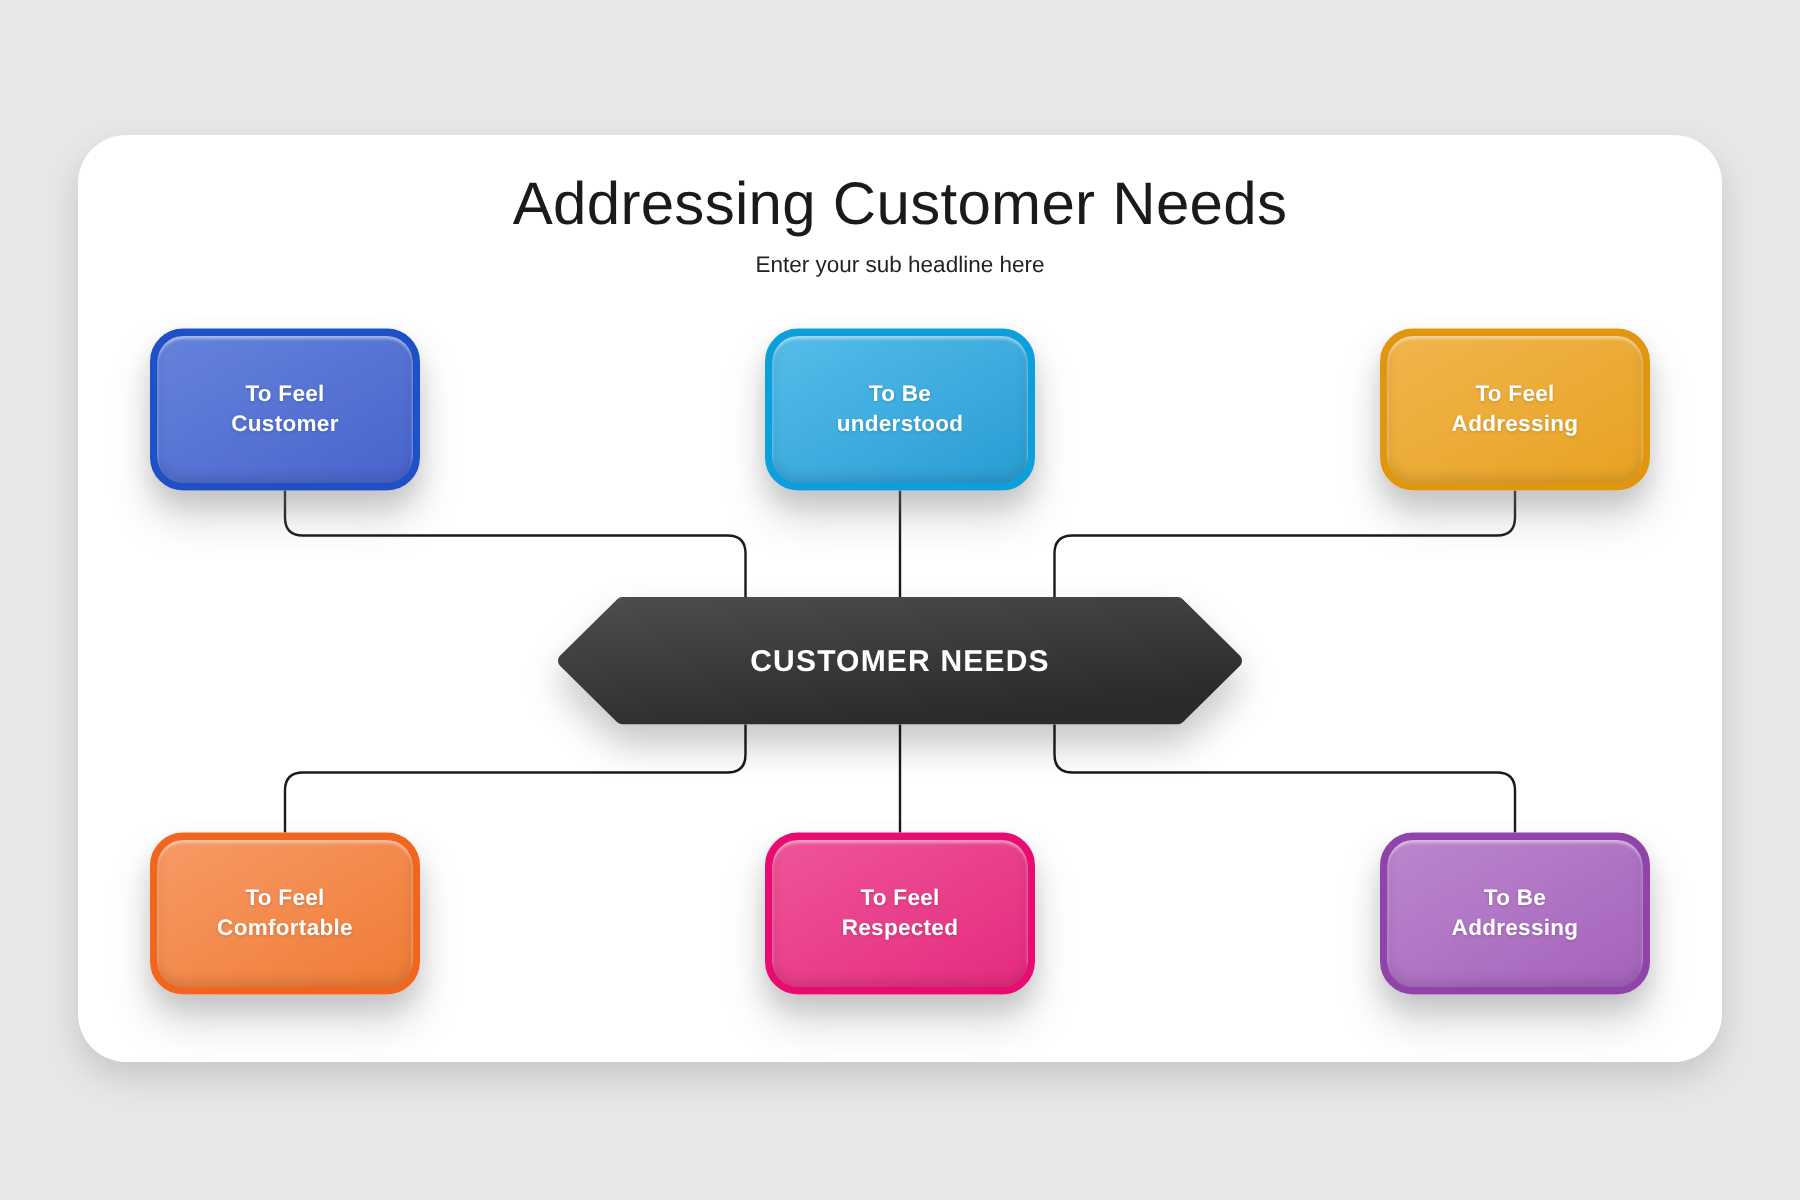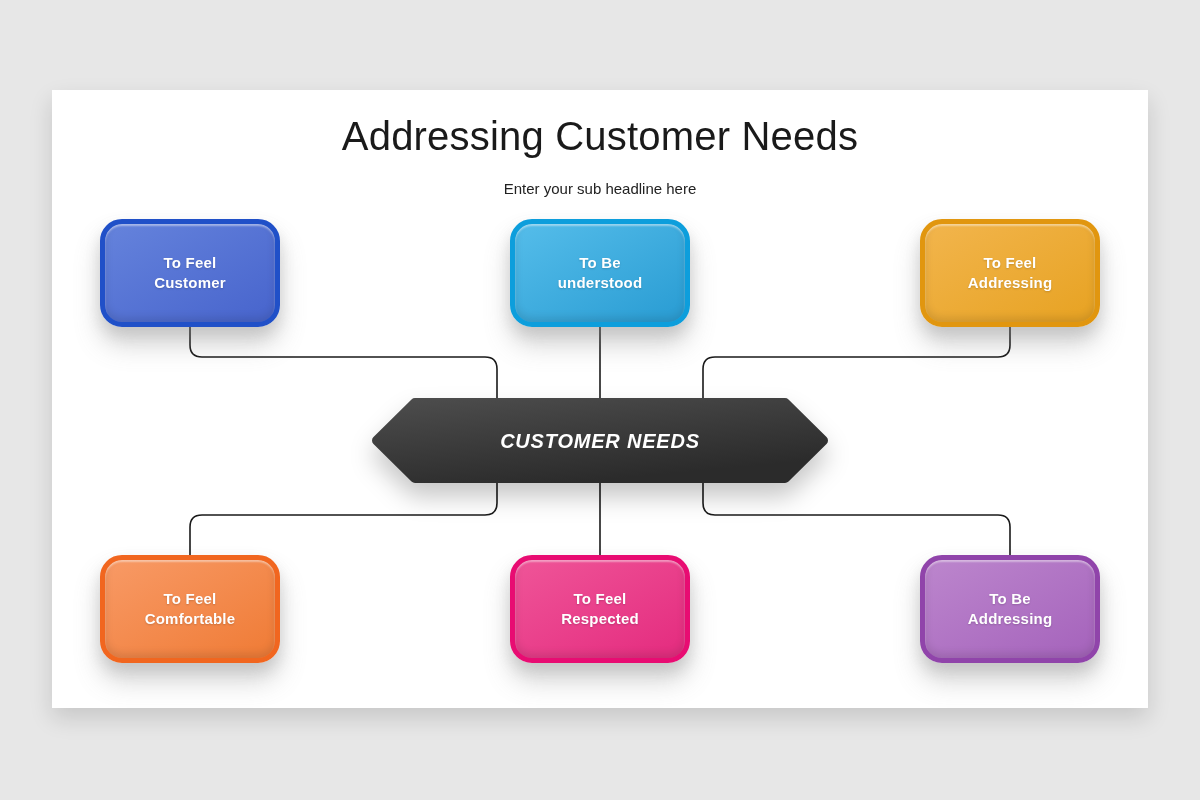--- a/index.html
+++ b/index.html
@@ -8,30 +8,31 @@
     font-family: "Liberation Sans", "DejaVu Sans", sans-serif;
     background: #e7e7e7;
     position: relative;
   }
   .slide-card {
     position: absolute;
     left: 52px; top: 90px;
     width: 1096px; height: 618px;
     background: #ffffff;
     box-shadow: 0 10px 22px rgba(0,0,0,0.14);
+    border-radius: 32px;
   }
   .header { text-align: center; padding-top: 24px; }
   .title {
     font-size: 40px;
     font-weight: 500;
     letter-spacing: 0.2px;
     color: #1a1a1a;
   }
   .subtitle {
-    margin-top: 21px;
+    margin-top: 9px;
     font-size: 15px;
     color: #222222;
   }
   .connectors-svg {
     position: absolute;
     left: 0; top: 0;
     width: 1096px; height: 618px;
     pointer-events: none;
   }
   .node {
@@ -60,21 +61,20 @@
   .node.pos-top    { top: 129px; }
   .node.pos-bottom { top: 465px; }
   .node.pos-left   { left: 48px; }
   .node.pos-mid    { left: 458px; }
   .node.pos-right  { left: 868px; }
   .center-node {
     position: absolute;
     left: 319px; top: 308px;
     width: 458px; height: 86px;
     filter: drop-shadow(0 14px 12px rgba(0,0,0,0.22));
-    font-style: italic;
   }
   .center-node svg { position: absolute; left: 0; top: 0; }
   .center-node-label {
     position: absolute;
     inset: 0;
     display: flex;
     align-items: center;
     justify-content: center;
     color: #ffffff;
     font-size: 20px;

